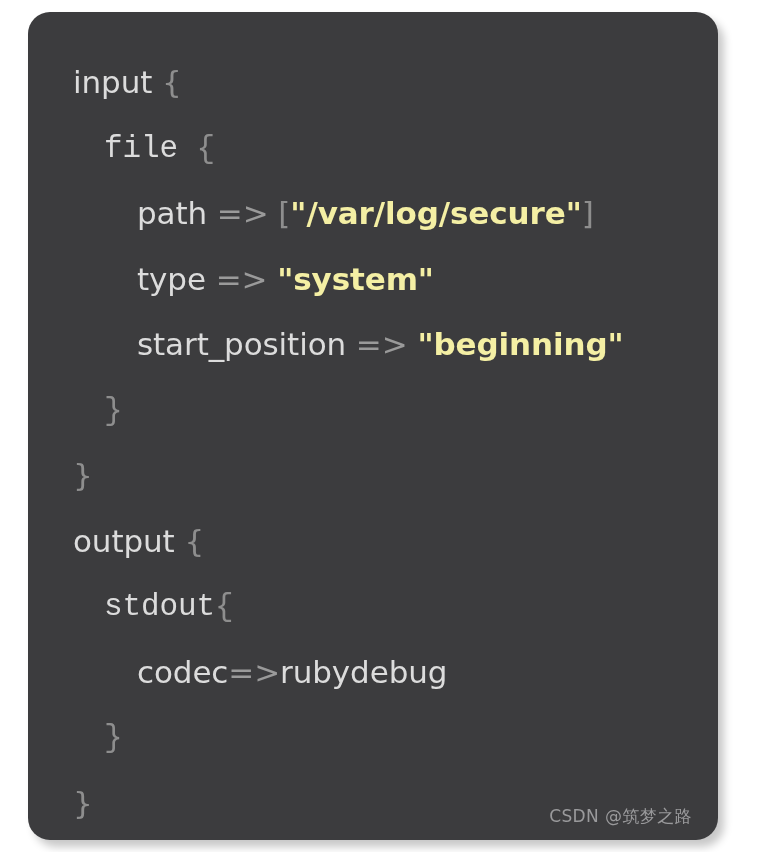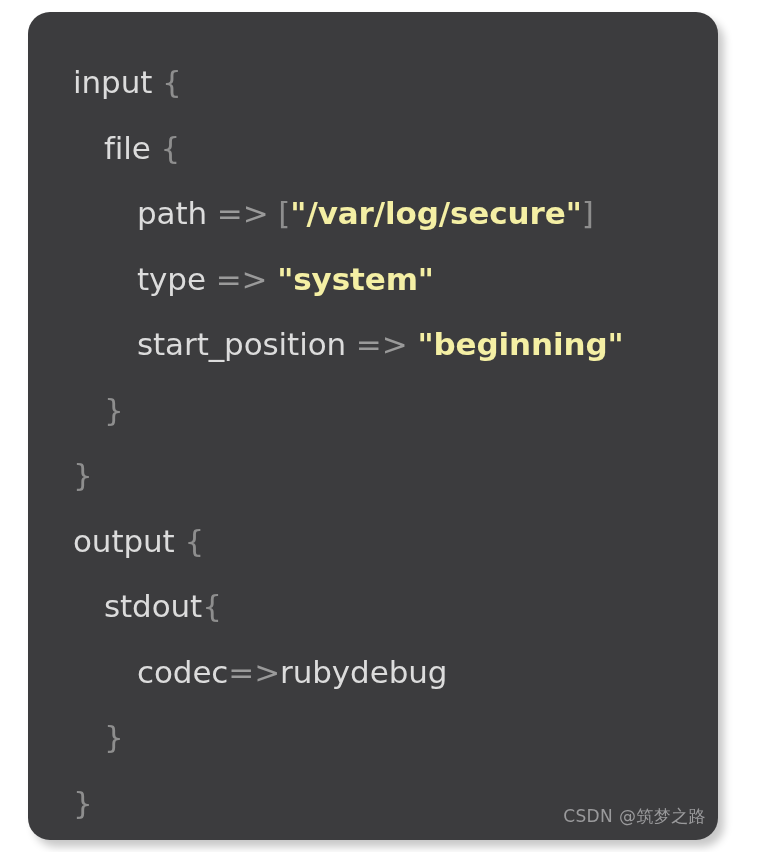--- a/index.html
+++ b/index.html
@@ -49,21 +49,21 @@
     font-size: 31px;
     line-height: 65.5px;
     color: #d4d4d4;
     white-space: pre;
     padding-left: 37px;
     letter-spacing: -0.1px;
   }
 
   
   .ind-0 { padding-left: 37px; }
-  .ind-1 { padding-left: 68px; }
+  .ind-1 { padding-left: 68px; font-family: Liberation Mono, monospace; }
   .ind-2 { padding-left: 101px; }
 
   
   .tok-key {
     color: #dcdcdc;
   }
   .tok-punc {
     color: #8e8e8e;
   }
   .tok-arrow {
@@ -73,21 +73,21 @@
     color: #f4efa4;
     font-weight: bold;
   }
   .tok-plain {
     color: #d8d8d8;
   }
 
   
   #watermark {
     position: absolute;
-    right: 12px;
+    right: 26px;
     bottom: 12px;
     font-family: "DejaVu Sans", sans-serif;
     font-size: 17px;
     color: #9a9a9c;
     letter-spacing: 0.4px;
     white-space: pre;
   }
 </style>
 </head>
 <body>

